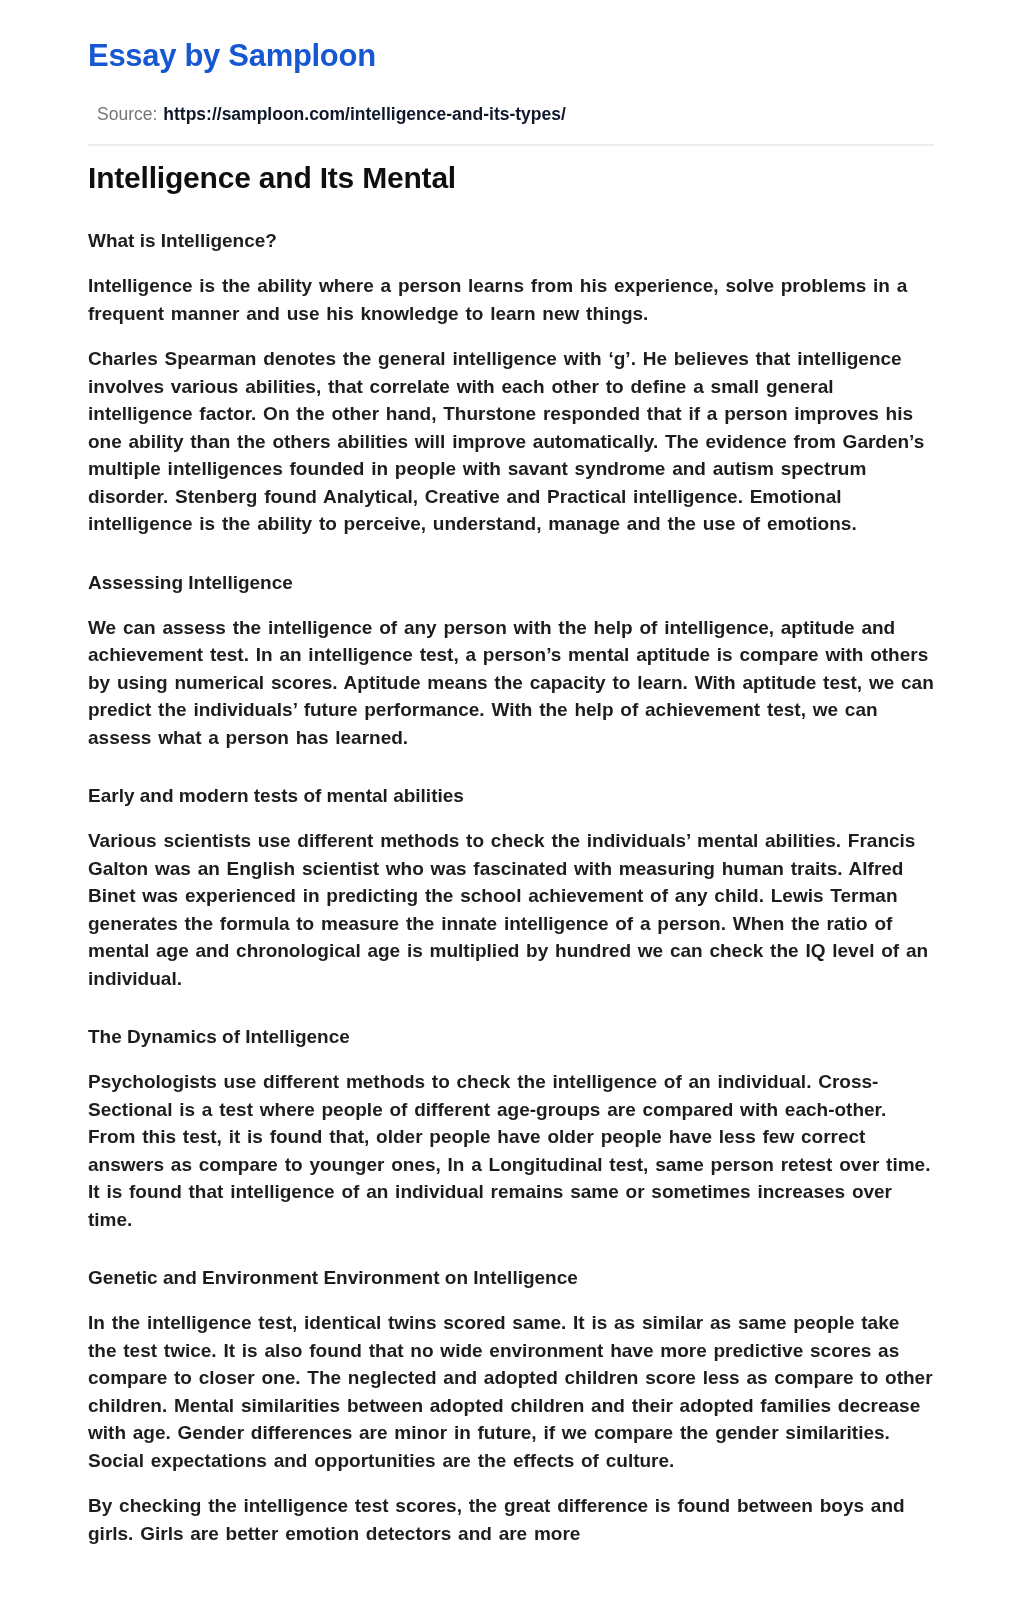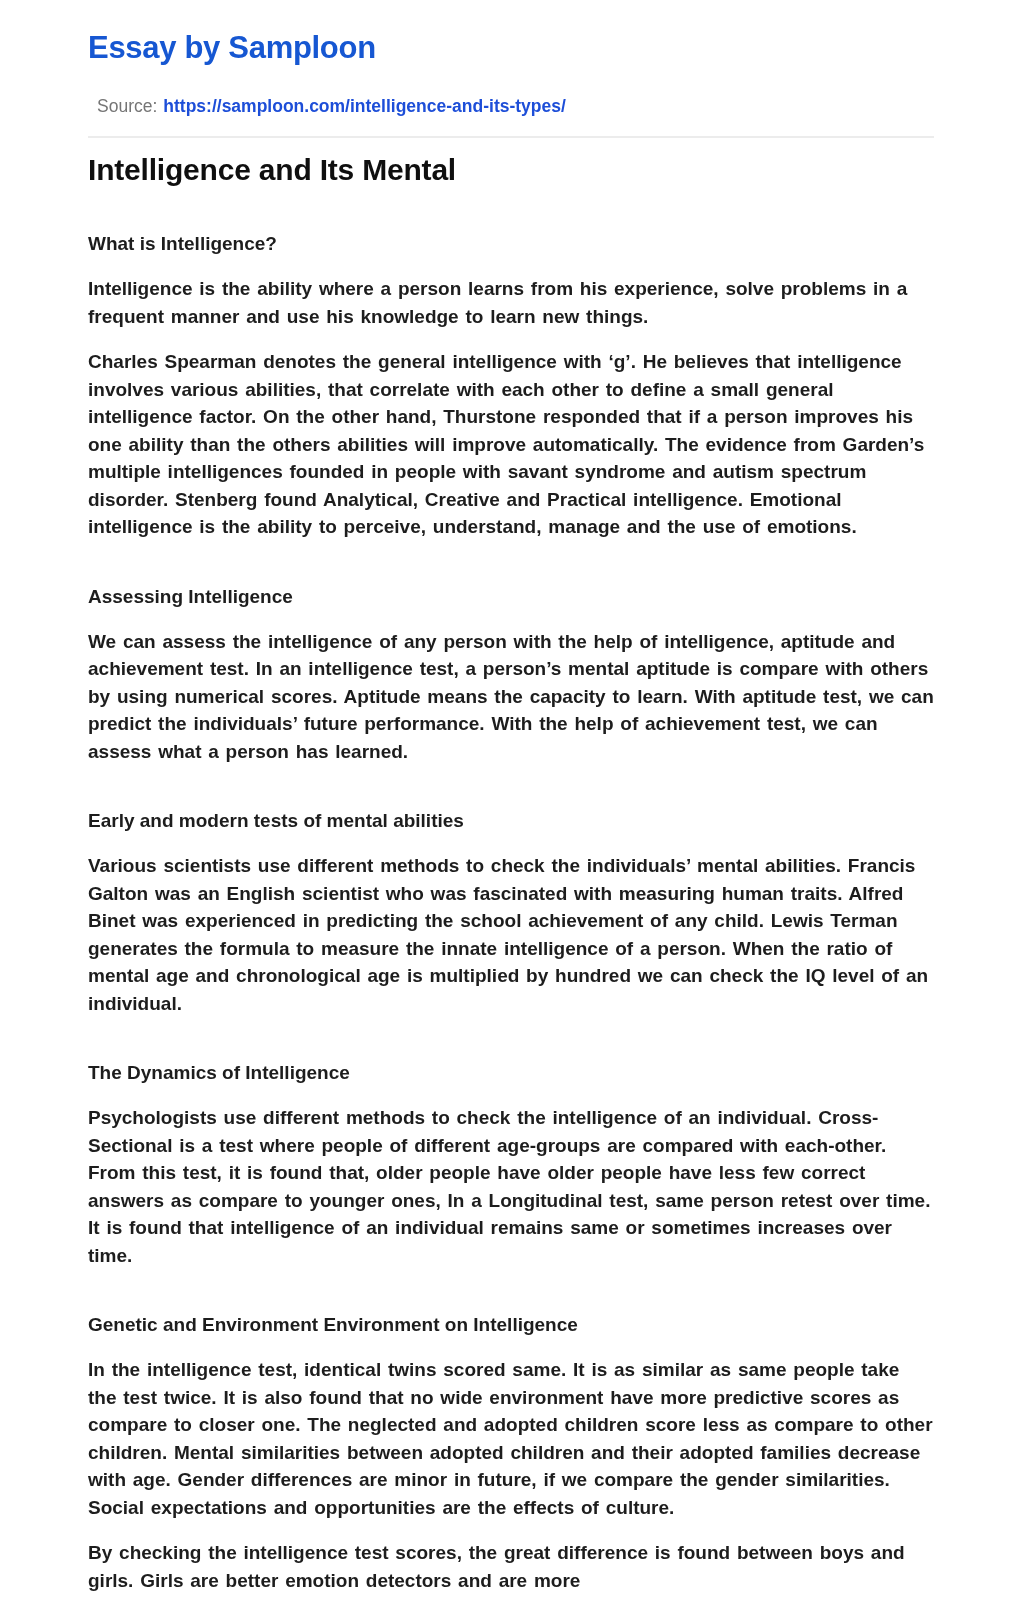--- a/index.html
+++ b/index.html
@@ -7,21 +7,21 @@
     background: #ffffff;
     font-family: "Liberation Sans", sans-serif;
   }
   body {
     width: 1024px;
     height: 1605px;
     overflow: hidden;
     position: relative;
   }
   .page {
-    padding: 30px 90px 0 88px;
+    padding: 38px 90px 0 88px;
   }
   .brand-title {
     font-size: 31px;
     line-height: 36px;
     font-weight: 700;
     letter-spacing: -0.3px;
     color: var(--accent, #1657d2);
   }
   .source-row {
     margin-top: 29px;
@@ -29,40 +29,40 @@
     line-height: 22px;
     font-weight: 600;
   }
   .source-label {
     color: #757575;
     font-weight: 400;
     margin-right: 6px;
     margin-left: 9px;
   }
   .source-url {
-    color: #1d4ed8;
+    color: #0f172a;
     text-decoration: none;
     font-weight: 600;
   }
   .divider {
     border: none;
     border-top: 2px solid #ececec;
     margin-top: 19px;
     margin-bottom: 0;
   }
   .article-title {
     margin-top: 13px;
     font-size: 30px;
     line-height: 37px;
     font-weight: 700;
     letter-spacing: -0.2px;
     color: #0f0f0f;
   }
   .section-heading {
-    margin-top: 42px;
+    margin-top: 31px;
     font-size: 19px;
     line-height: 27px;
     font-weight: 700;
     color: #1d1d1d;
   }
   .par {
     margin-top: 18px;
     font-size: 19px;
     line-height: 27.5px;
     font-weight: 600;

